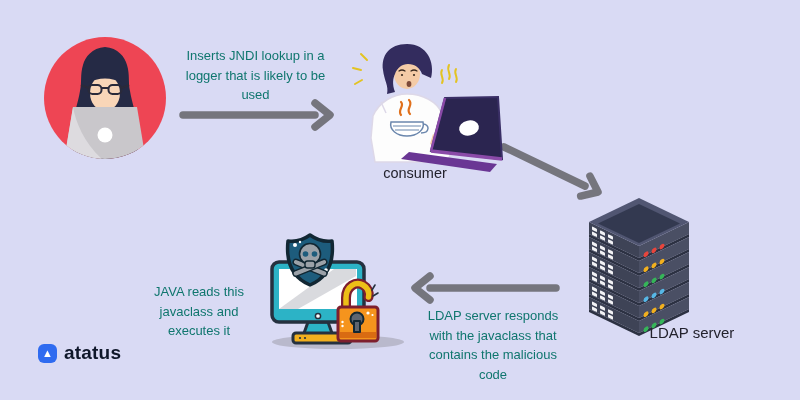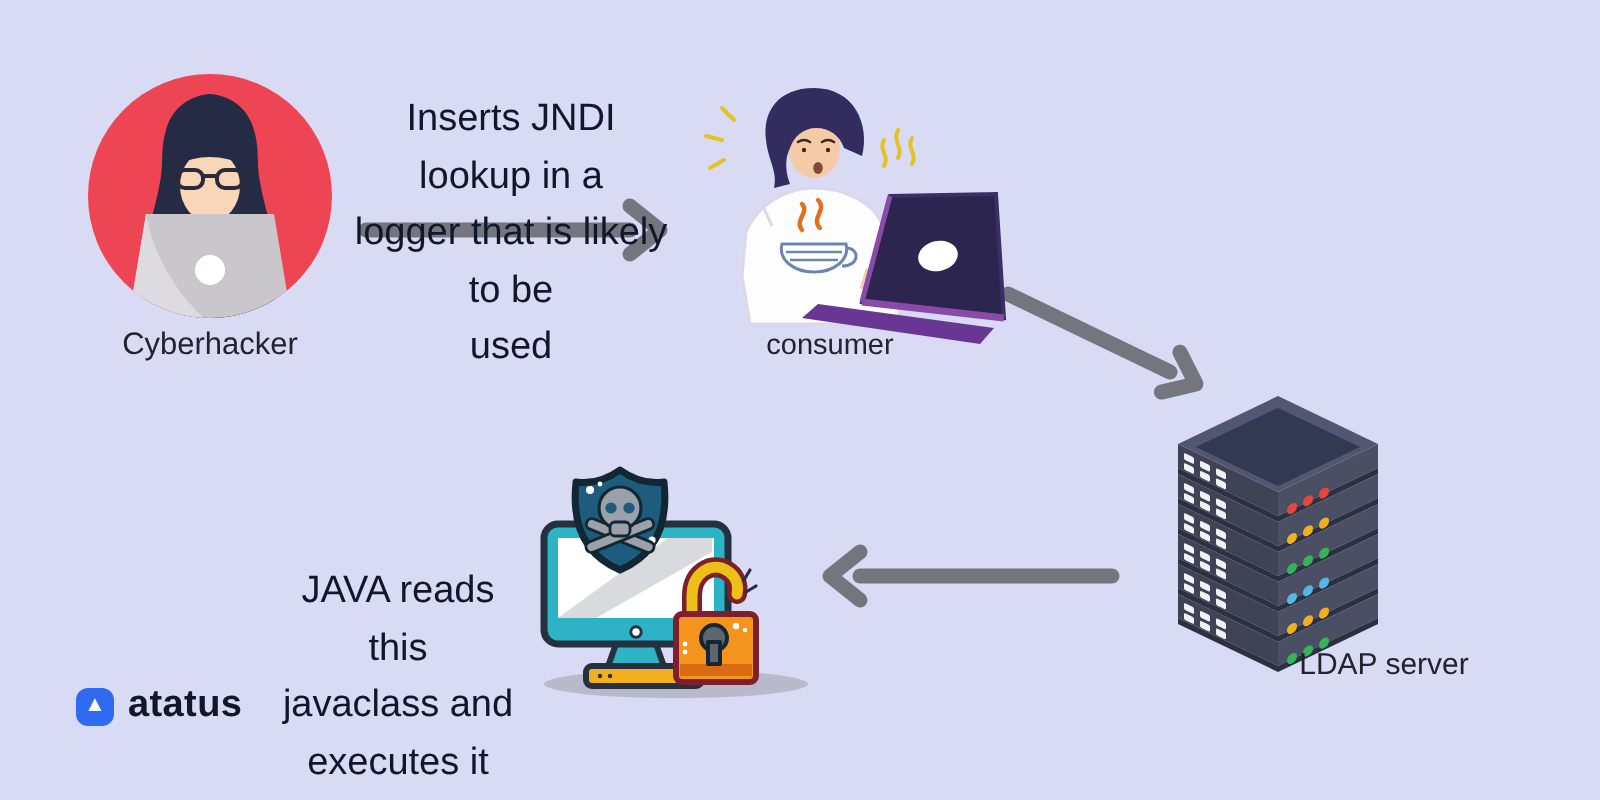--- a/index.html
+++ b/index.html
@@ -1,21 +1,21 @@
 <!DOCTYPE html>
 <html><head>
 <meta charset="utf-8">
 <style>
   html,body{margin:0;padding:0;}
   body{width:800px;height:400px;overflow:hidden;background:#d9daf4;
        font-family:"Liberation Sans","DejaVu Sans",sans-serif;color:#23222d;}
   .canvas{position:relative;width:800px;height:400px;background:#d9daf4;}
   .abs{position:absolute;}
-  .caption{position:absolute;text-align:center;font-size:19px;line-height:1.5;
-           color:#0f172a;white-space:pre-line;}
+  .caption{position:absolute;text-align:center;font-size:13px;line-height:1.5;
+           color:#0f766e;white-space:pre-line;}
   .node-label{position:absolute;text-align:center;font-size:15px;color:#23222d;}
   .brand{position:absolute;left:38px;top:342px;display:flex;align-items:center;gap:7px;}
   .brand-icon{width:19px;height:19px;border-radius:6px;background:#2f6bf0;
               display:flex;align-items:center;justify-content:center;}
   .brand-icon span{color:#fff;font-size:11px;line-height:1;transform:translateY(-0.5px);}
   .brand-name{font-size:19px;font-weight:700;color:#0f172a;letter-spacing:0.2px;}
   svg{display:block;}
 </style>
 </head>
 <body>
@@ -57,21 +57,20 @@
         <rect x="66.5" y="50" width="13" height="9" rx="4"></rect>
         <path d="M59.5,53 L66.5,53"></path>
           <path d="M46.5,53 L39,50"></path>
           <path d="M79.5,53 L87,50"></path>
       </g>
       <polygon points="22,126 104,126 95,72 31,72" fill="#c9c7cb"></polygon>
       <path d="M31,72 L22,126 L62,126 C42,108 34,88 31,72 Z" fill="#dddbdf"></path>
       <circle cx="63" cy="100" r="7.5" fill="#ffffff"></circle>
     </g>
   </svg>
-  <div class="node-label" style="left:42px;top:164px;width:126px;font-size:15.5px">Cyberhacker</div>
 
   <div class="caption" style="left:173px;top:46px;width:165px">Inserts JNDI lookup in a
 logger that is likely to be
 used</div>
 
   <svg class="abs" style="left:345px;top:38px" width="172" height="136" viewBox="0 0 172 136">
     <g stroke="#e3c322" stroke-width="2" stroke-linecap="round" fill="none">
       <path d="M22,22 l-6,-6"></path>
         <path d="M16,32 l-8,-2"></path>
         <path d="M17,42 l-7,4"></path>
@@ -241,20 +240,24 @@
         </g>
       <g fill="#35b558">
           <circle cx="61" cy="164.5" r="2.5"></circle>
           <circle cx="69" cy="164.5" r="2.5"></circle>
           <circle cx="77" cy="164.5" r="2.5"></circle>
         </g>
     </g>
   </svg>
   <div class="node-label" style="left:632px;top:324px;width:120px">LDAP server</div>
 
+  <div class="caption" style="left:408px;top:306px;width:170px">LDAP server responds
+with  the javaclass that
+contains the malicious
+code</div>
 
   <svg class="abs" style="left:262px;top:228px" width="150" height="125" viewBox="0 0 150 125">
     <ellipse cx="76" cy="114" rx="66" ry="7" fill="#b9b9cc"></ellipse>
 
     <polygon points="46,94 66,94 71,108 41,108" fill="#2cb3c6" stroke="#25313f" stroke-width="3" stroke-linejoin="round"></polygon>
     <rect x="31" y="105" width="58" height="10" rx="3" fill="#f2b01e" stroke="#25313f" stroke-width="3"></rect>
     <circle cx="38" cy="110" r="1.1" fill="#25313f"></circle>
       <circle cx="43" cy="110" r="1.1" fill="#25313f"></circle>
 
     <g>

